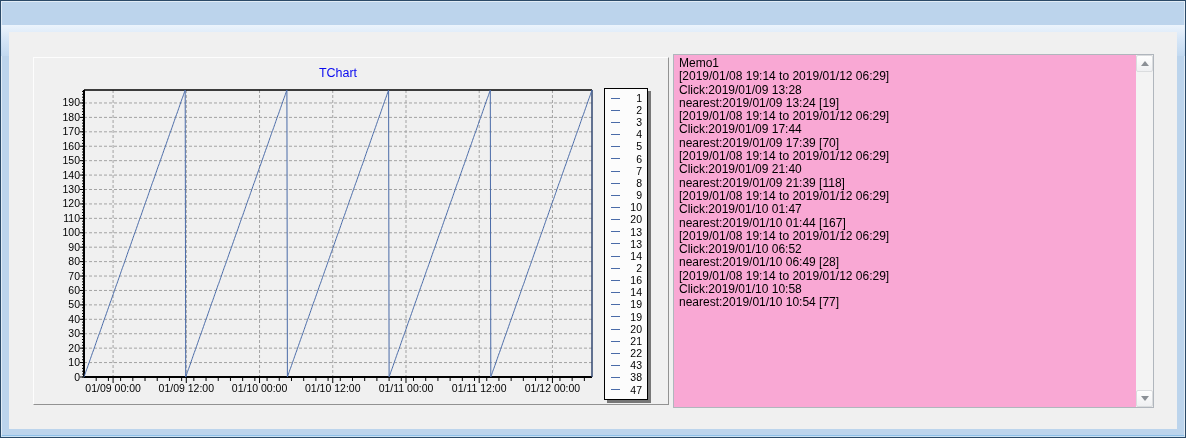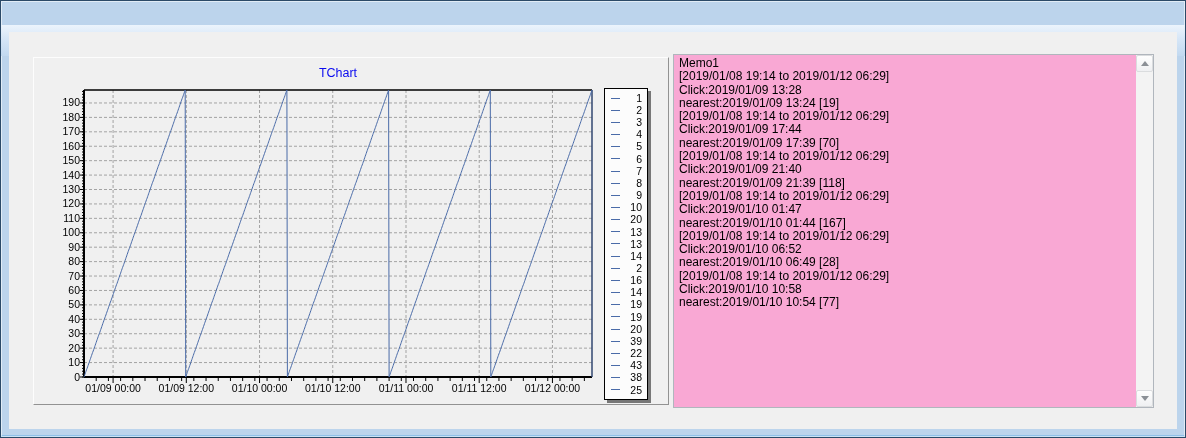--- a/index.html
+++ b/index.html
@@ -367,37 +367,37 @@
           <div class="legend-item">
             <span class="legend-dash" style="background: rgb(74, 107, 168);"></span>
             <span>19</span>
           </div>
           <div class="legend-item">
             <span class="legend-dash" style="background: rgb(74, 107, 168);"></span>
             <span>20</span>
           </div>
           <div class="legend-item">
             <span class="legend-dash" style="background: rgb(74, 107, 168);"></span>
-            <span>39</span>
+            <span>21</span>
           </div>
           <div class="legend-item">
             <span class="legend-dash" style="background: rgb(74, 107, 168);"></span>
             <span>22</span>
           </div>
           <div class="legend-item">
             <span class="legend-dash" style="background: rgb(74, 107, 168);"></span>
             <span>43</span>
           </div>
           <div class="legend-item">
             <span class="legend-dash" style="background: rgb(74, 107, 168);"></span>
             <span>38</span>
           </div>
           <div class="legend-item">
             <span class="legend-dash" style="background: rgb(74, 107, 168);"></span>
-            <span>25</span>
+            <span>47</span>
           </div>
         </div>
     </div>
 
     <div class="memo">
       <div class="memo-text" id="memo-text"><div class="memo-line">Memo1</div><div class="memo-line">[2019/01/08 19:14 to 2019/01/12 06:29]</div><div class="memo-line">Click:2019/01/09 13:28</div><div class="memo-line">nearest:2019/01/09 13:24 [19]</div><div class="memo-line">[2019/01/08 19:14 to 2019/01/12 06:29]</div><div class="memo-line">Click:2019/01/09 17:44</div><div class="memo-line">nearest:2019/01/09 17:39 [70]</div><div class="memo-line">[2019/01/08 19:14 to 2019/01/12 06:29]</div><div class="memo-line">Click:2019/01/09 21:40</div><div class="memo-line">nearest:2019/01/09 21:39 [118]</div><div class="memo-line">[2019/01/08 19:14 to 2019/01/12 06:29]</div><div class="memo-line">Click:2019/01/10 01:47</div><div class="memo-line">nearest:2019/01/10 01:44 [167]</div><div class="memo-line">[2019/01/08 19:14 to 2019/01/12 06:29]</div><div class="memo-line">Click:2019/01/10 06:52</div><div class="memo-line">nearest:2019/01/10 06:49 [28]</div><div class="memo-line">[2019/01/08 19:14 to 2019/01/12 06:29]</div><div class="memo-line">Click:2019/01/10 10:58</div><div class="memo-line">nearest:2019/01/10 10:54 [77]</div></div>
       <div class="scrollbar">
         <div class="sb-btn up">
             <span class="tri-up"></span>
           </div>

